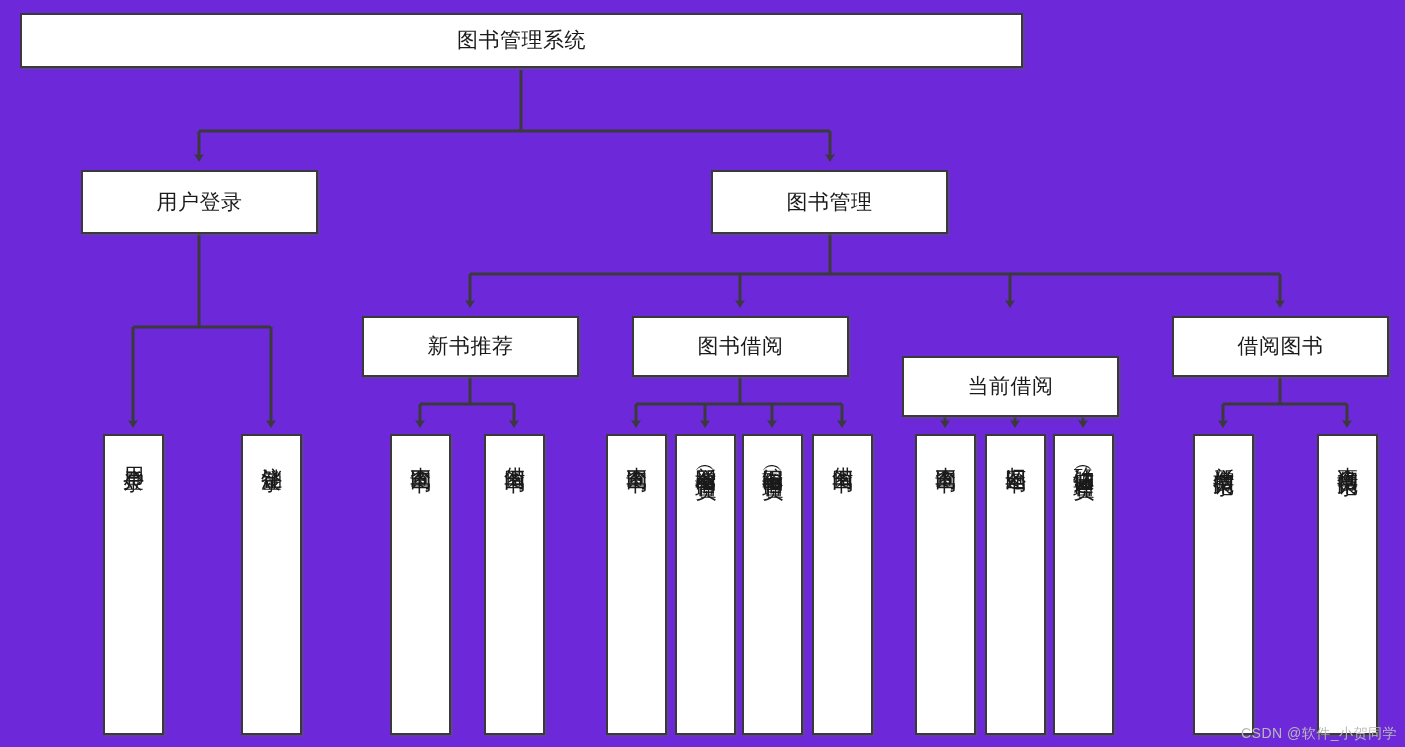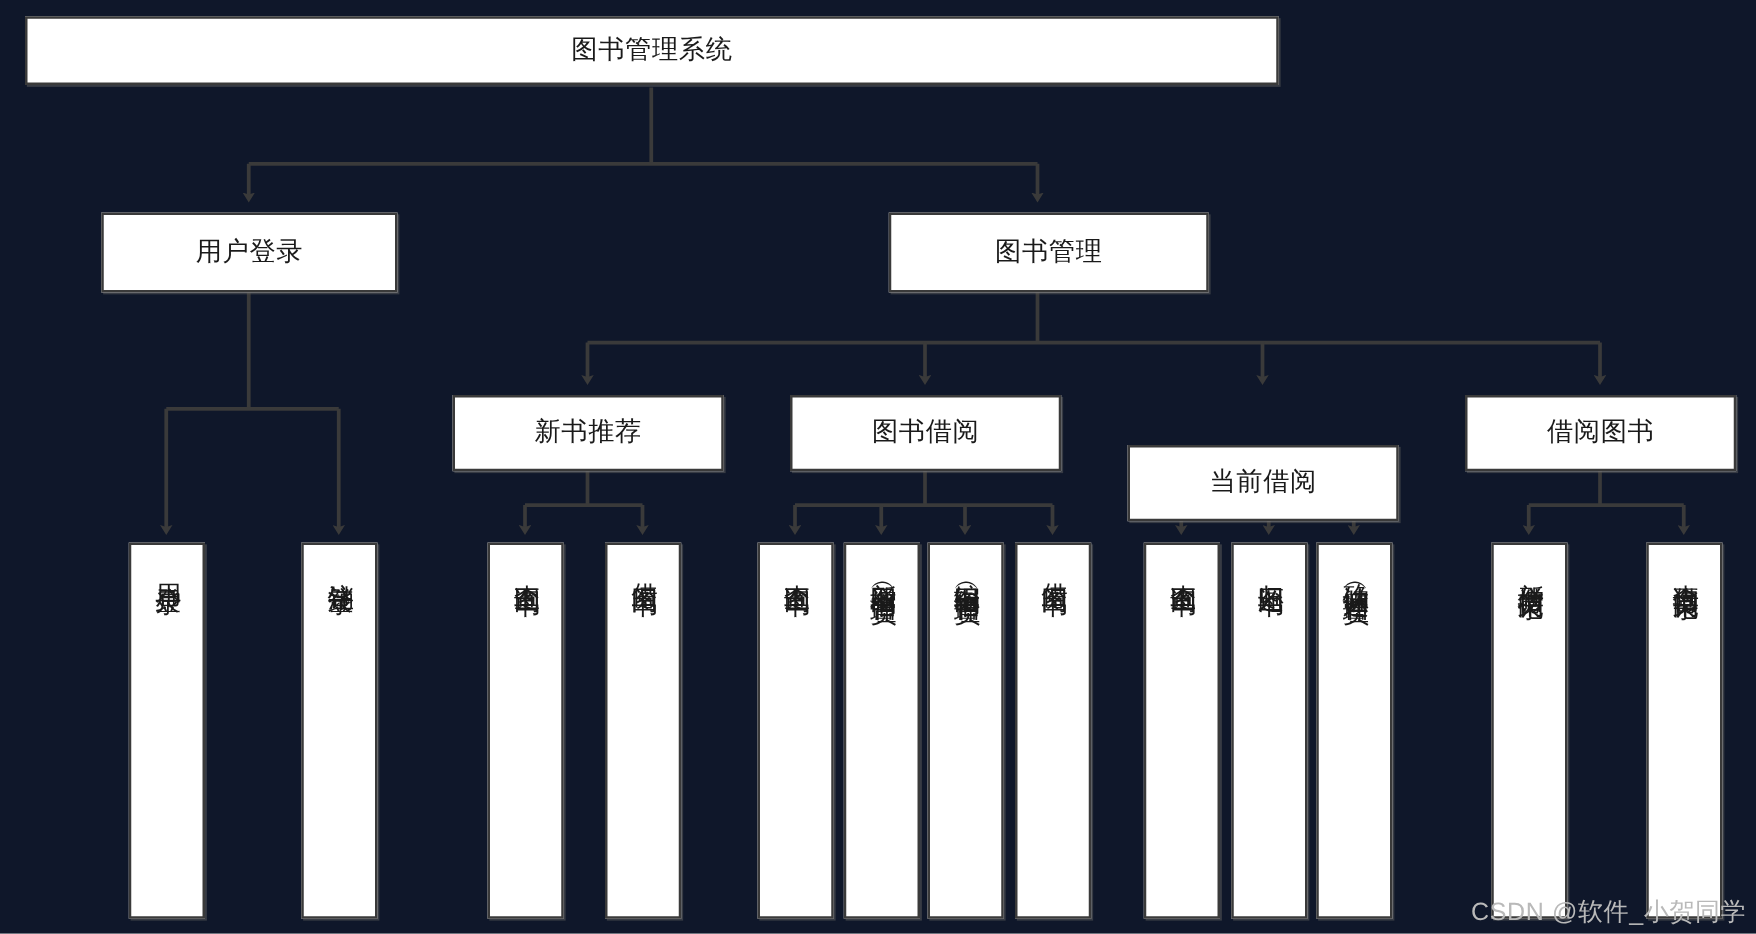--- a/index.html
+++ b/index.html
@@ -7,21 +7,21 @@
     padding: 0;
     background: #ffffff;
   }
   body {
     font-family: "Liberation Sans", "DejaVu Sans", sans-serif;
   }
   #canvas {
     position: relative;
     width: 1405px;
     height: 747px;
-    background: #0f172a;
+    background: #6d28d9;
     overflow: hidden;
   }
   #edges {
     position: absolute;
     left: 0;
     top: 0;
     width: 1405px;
     height: 747px;
     pointer-events: none;
   }
@@ -52,21 +52,21 @@
     text-orientation: upright;
     font-size: 21px;
     line-height: 1.25;
     letter-spacing: 2px;
     white-space: nowrap;
   }
   #watermark {
     position: absolute;
     right: 8px;
     bottom: 4px;
-    font-size: 20px;
+    font-size: 14px;
     color: #b9b9b9;
     letter-spacing: 0.5px;
     white-space: nowrap;
     font-family: "Liberation Sans", "DejaVu Sans", sans-serif;
   }
 </style>
 </head>
 <body>
 
 <div id="canvas">
@@ -121,21 +121,21 @@
     </g>
   </svg>
 
   <div class="node" style="left:20px; top:13px; width:1003px; height:55px;">
     <span class="label">图书管理系统</span>
   </div>
 
   <div class="node" style="left:81px; top:170px; width:237px; height:64px;">
     <span class="label">用户登录</span>
   </div>
-  <div class="node" style="left:711px; top:170px; width:256px; height:64px;">
+  <div class="node" style="left:711px; top:170px; width:237px; height:64px;">
     <span class="label">图书管理</span>
   </div>
 
   <div class="node" style="left:632px; top:316px; width:217px; height:61px;">
     <span class="label">图书借阅</span>
   </div>
   <div class="node" style="left:362px; top:316px; width:217px; height:61px;">
     <span class="label">新书推荐</span>
   </div>
   <div class="node" style="left:902px; top:316px; width:217px; height:61px;margin-top:40px;">

